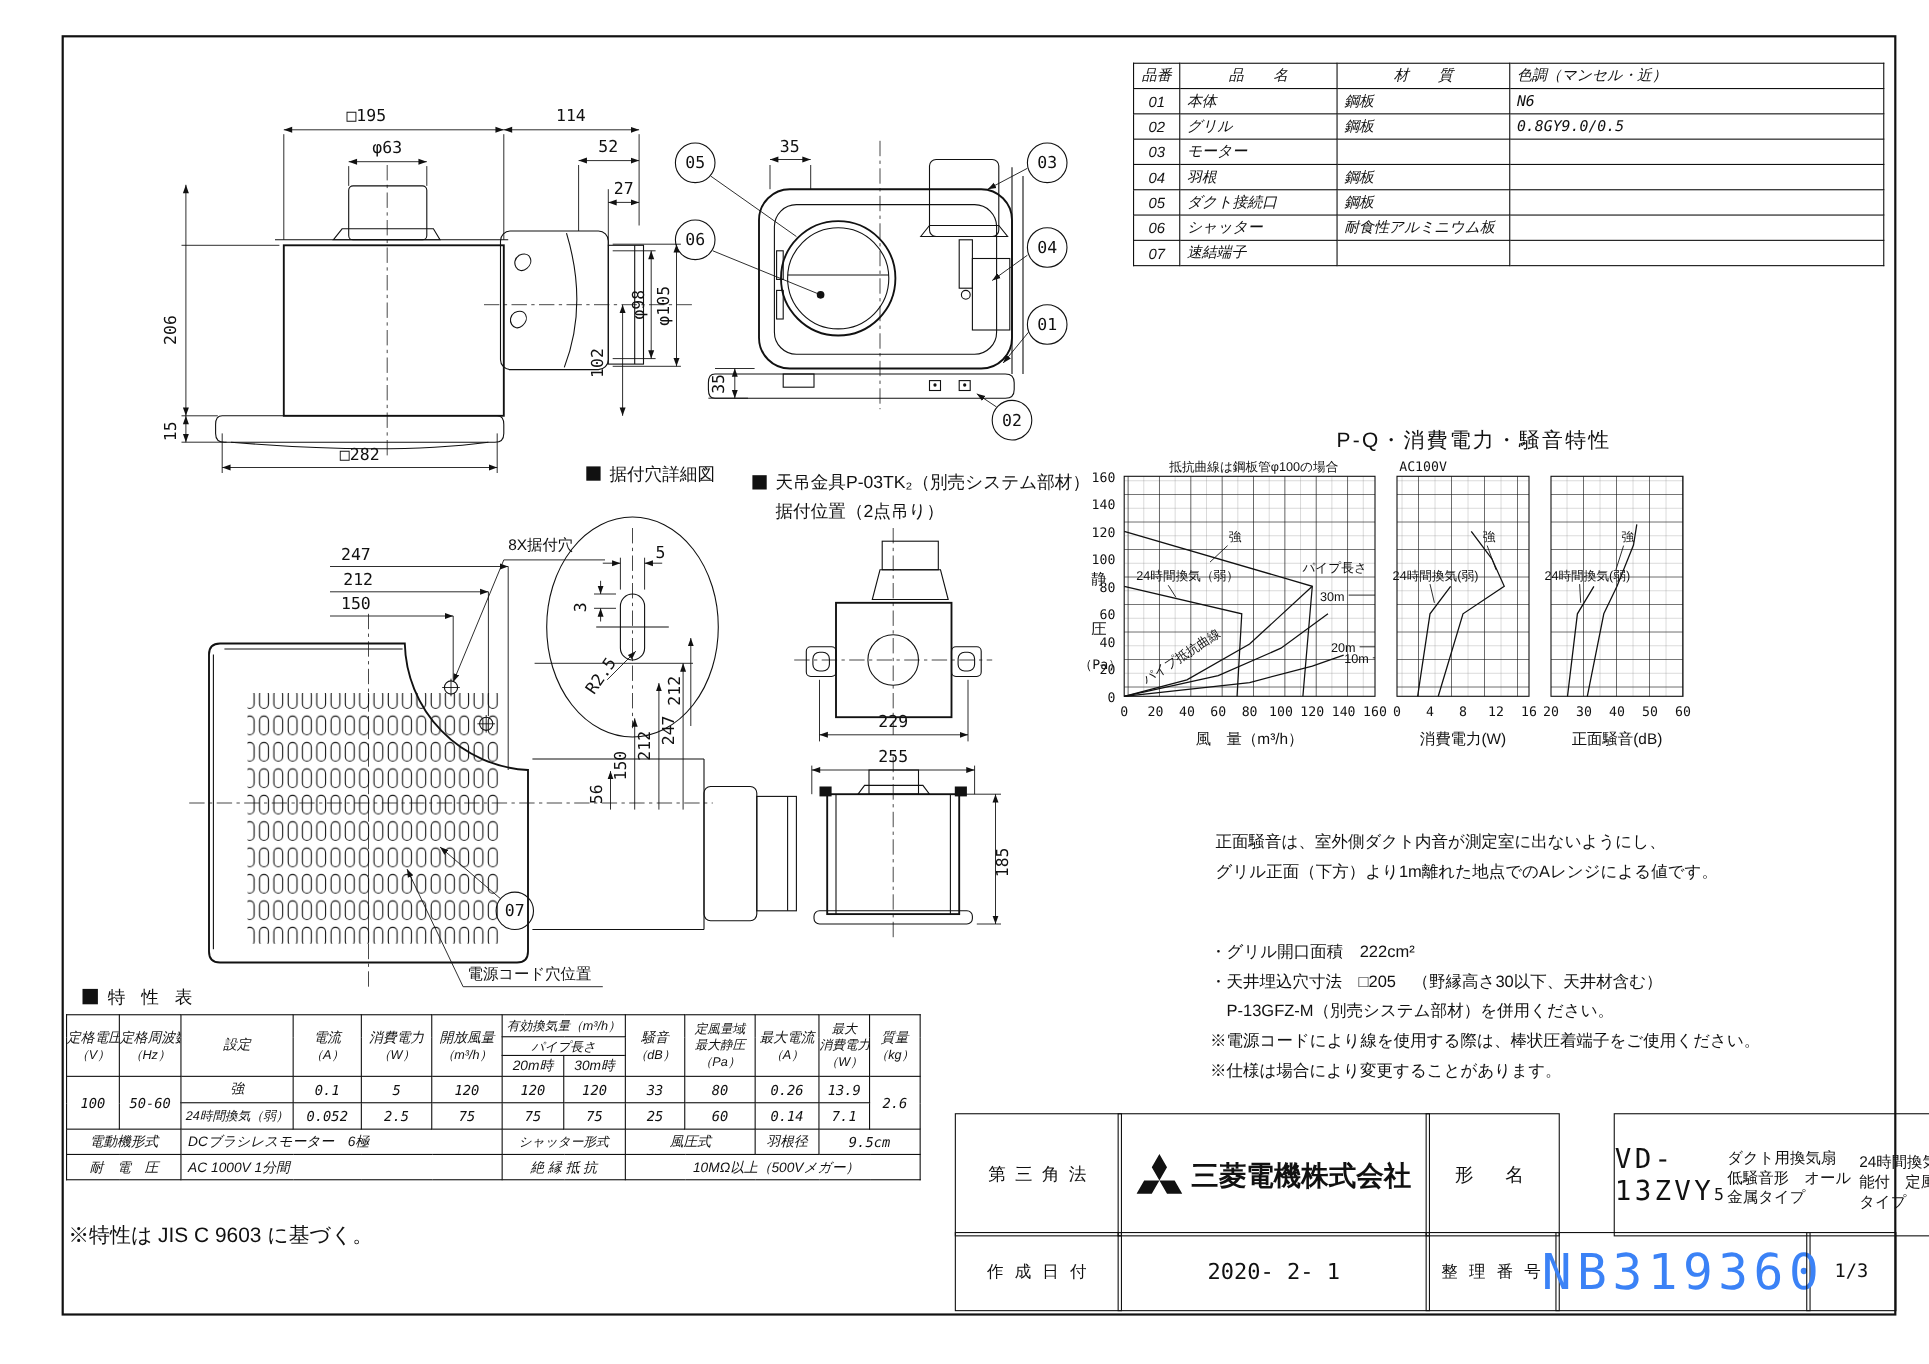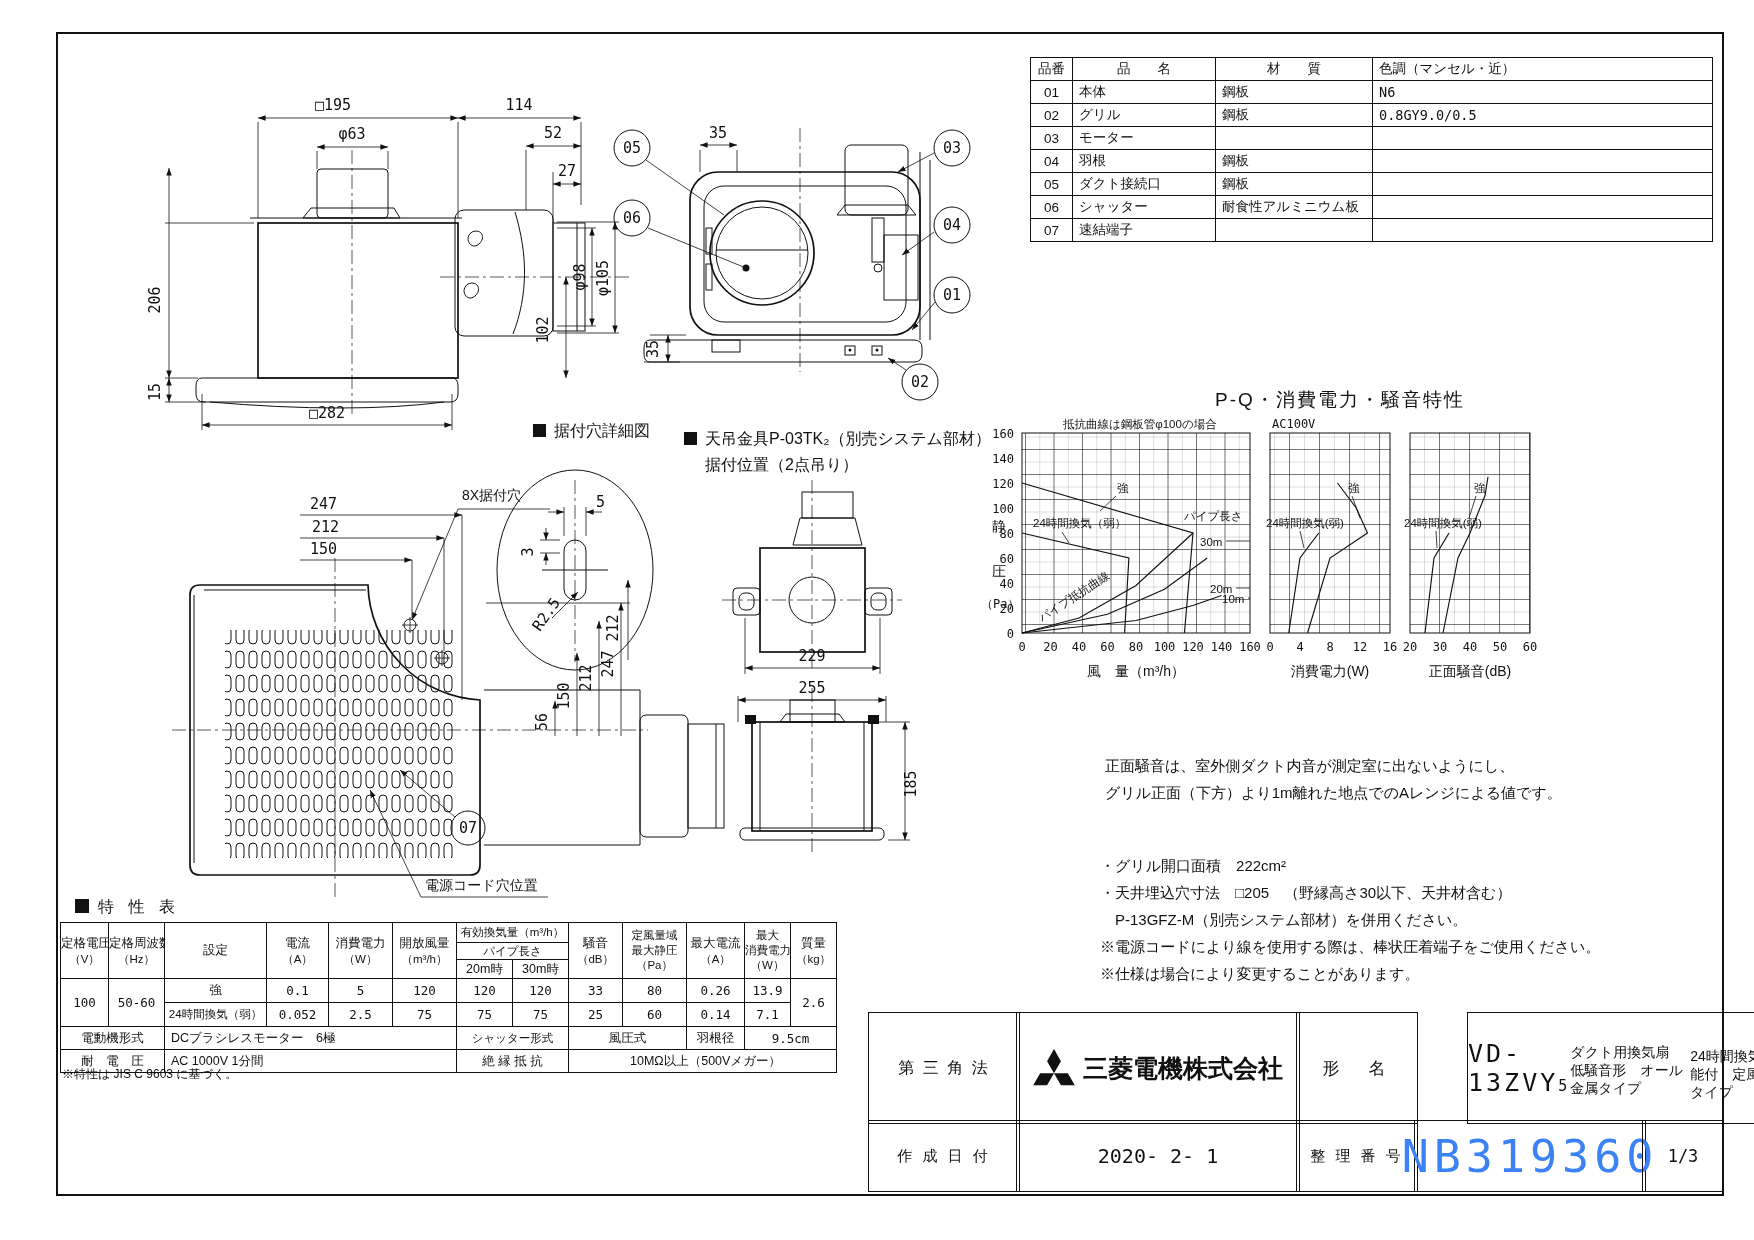--- a/index.html
+++ b/index.html
@@ -11,21 +11,21 @@
   .s2{stroke:#111;stroke-width:1.7;fill:none;}
   .dm{stroke:#111;stroke-width:0.8;fill:none;}
   .cl{stroke:#111;stroke-width:0.7;fill:none;stroke-dasharray:14 4 3 4;}
   .d{font:15px "DejaVu Sans Mono",monospace;}
   .dj{font:14px "Liberation Sans",sans-serif;}
   .tt{font:16px "Liberation Sans",sans-serif;}
   .ct{font:12px "DejaVu Sans Mono",monospace;}
   .cl2{font:11.5px "Liberation Sans",sans-serif;}
   .ax{font:14px "Liberation Sans",sans-serif;}
   .plot polyline{fill:none;stroke:#111;stroke-width:1.15;}
-  table{border-collapse:collapse;table-layout:fixed;}
+  table{border-collapse:collapse;table-layout:fixed;font-style:italic;}
   td,th{border:1px solid #111;font-weight:normal;text-align:center;vertical-align:middle;padding:0;overflow:hidden;white-space:nowrap;}
   #parts{font-size:13.5px;}
   #parts td{height:22px;}
   #parts .ln{text-align:left;padding-left:6px;}
   #spec{font-size:12.5px;}
   .h2s{font-size:11.5px;}
   .nb{font-family:"DejaVu Sans Mono",monospace;}
   .note{font-size:15px;line-height:27px;}
   .tbcell{position:absolute;border:1.6px solid #111;display:flex;align-items:center;justify-content:center;}
 </style>
@@ -574,21 +574,21 @@
       <td colspan="2" class="nb">9.5cm</td>
     </tr>
     <tr style="height:23px">
       <td colspan="2">耐　電　圧</td>
       <td colspan="4" style="text-align:left;padding-left:6px">AC 1000V 1分間</td>
       <td colspan="2">絶 縁 抵 抗</td>
       <td colspan="5" style="text-align:center;padding-left:6px">10MΩ以上（500Vメガー）</td>
     </tr>
   </tbody>
     </table>
-  <div class="abs" style="left:62px;top:1066px;font-size:12px">※特性は JIS C 9603 に基づく。</div>
+  <div class="abs" style="left:62px;top:1110px;font-size:19px">※特性は JIS C 9603 に基づく。</div>
 
   <div>
     <div class="tbcell" style="left:868px;top:1012px;width:150px;height:110px;font-size:16px;letter-spacing:2px">第 三 角 法</div>
     <div class="tbcell" style="left:1016px;top:1012px;width:282px;height:110px;gap:8px">
       <svg width="42" height="38" viewBox="0 0 40 36">
         <path d="M20 0 L26.6 11.5 L20 23 L13.4 11.5 Z M20 23 L33.2 23 L39.8 34.5 L26.6 34.5 Z M20 23 L13.4 34.5 L0.2 34.5 L6.8 23 Z" fill="#111"></path>
       </svg>
       <span style="font-size:25px;font-weight:bold">三菱電機株式会社</span>
     </div>
     <div class="tbcell" style="left:1296px;top:1012px;width:120px;height:110px;font-size:17px;letter-spacing:6px">形　名</div>

